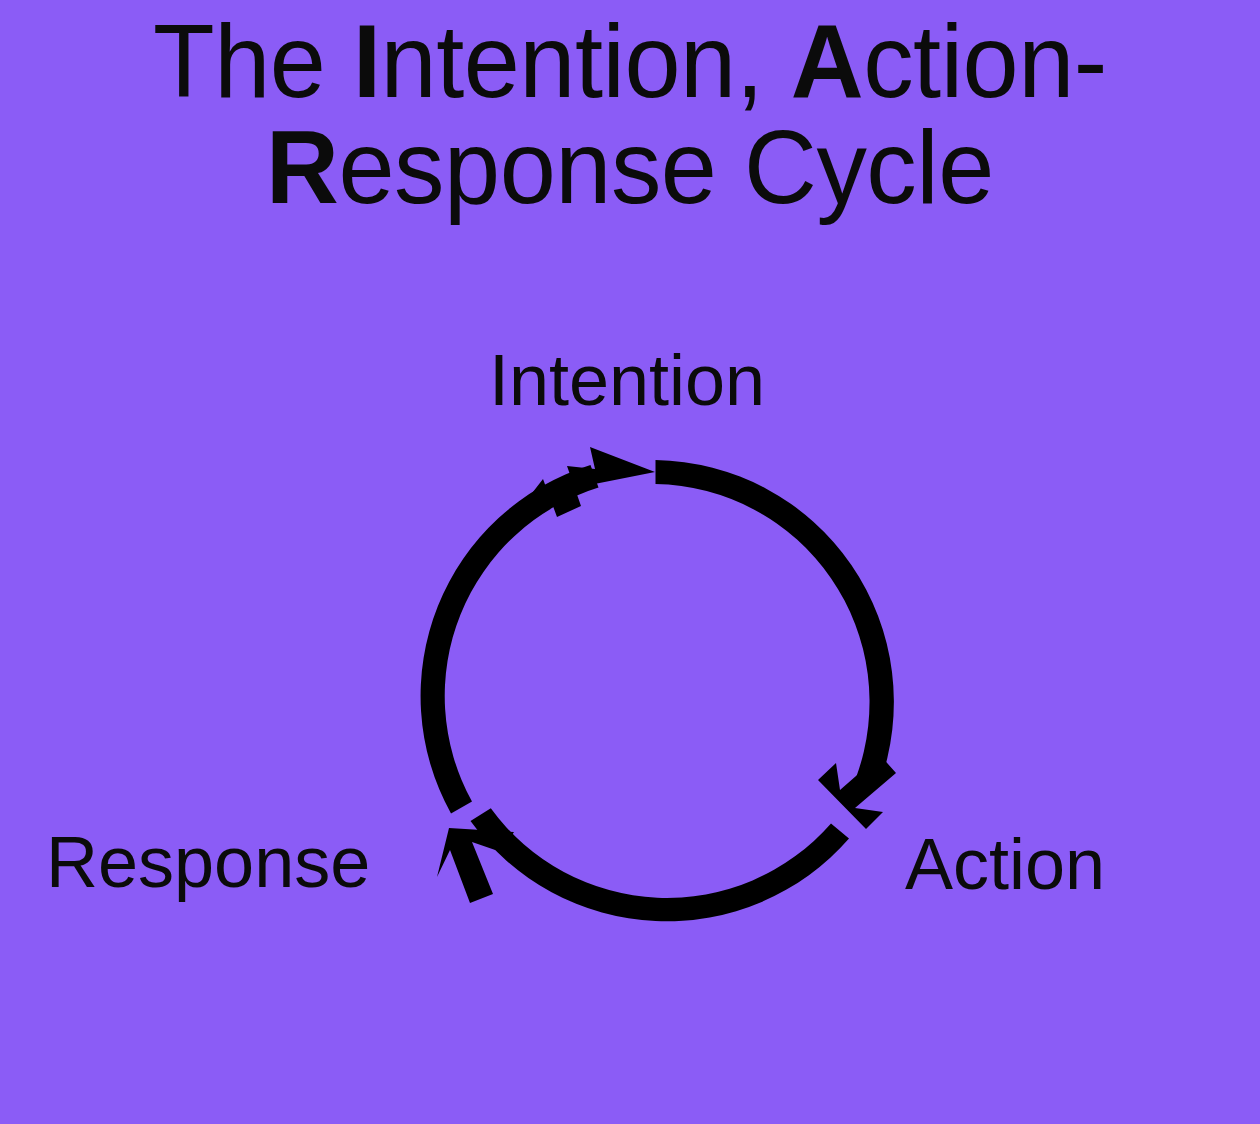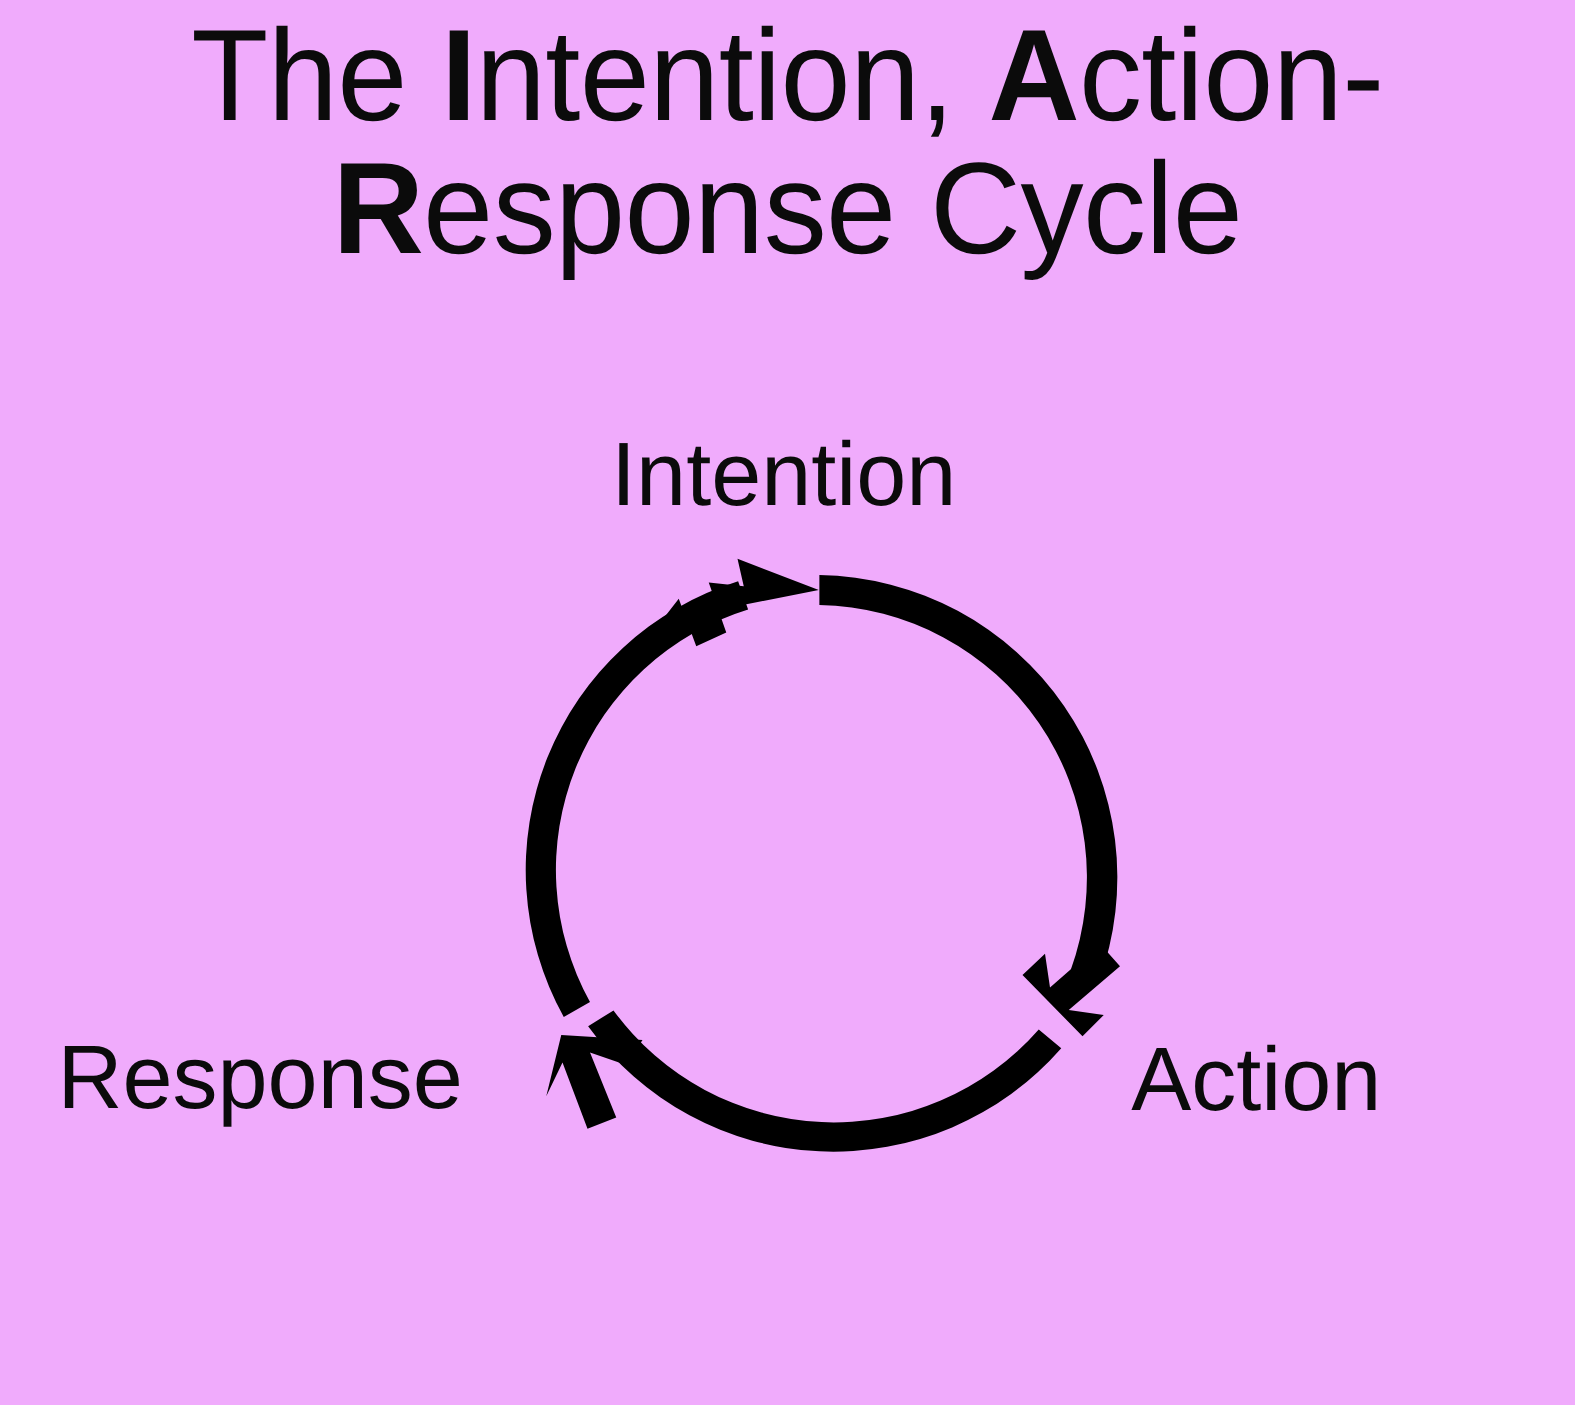--- a/index.html
+++ b/index.html
@@ -11,21 +11,21 @@
     height: 1124px;
     background: #dde9f6;
     font-family: "Liberation Sans", sans-serif;
     overflow: hidden;
     position: relative;
   }
 
   #slide {
     position: absolute;
     inset: 0;
-    background: #f0abfc;
+    background: #8b5cf6;
   }
 
   
   #title {
     position: absolute;
     top: 8px;
     left: 0;
     width: 1260px;
     text-align: center;
     color: #0b0b0b;

